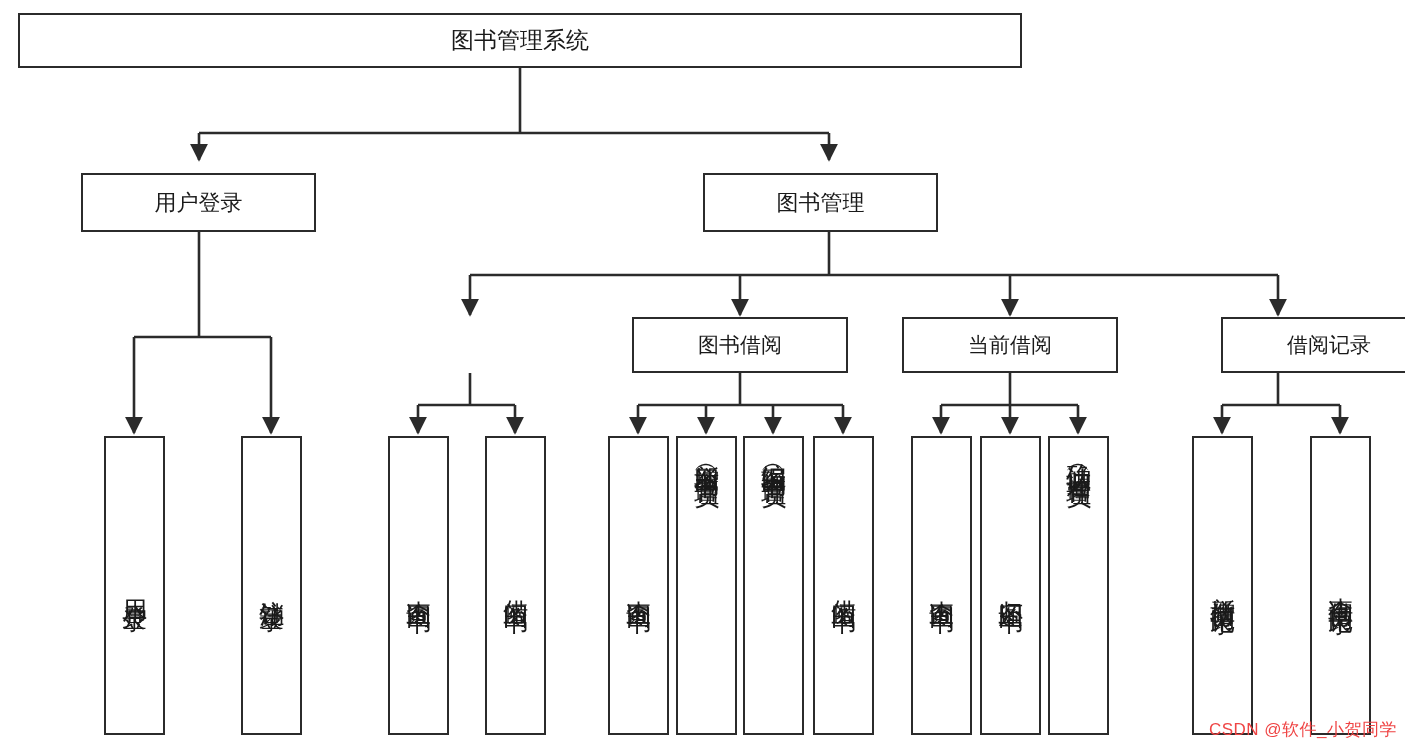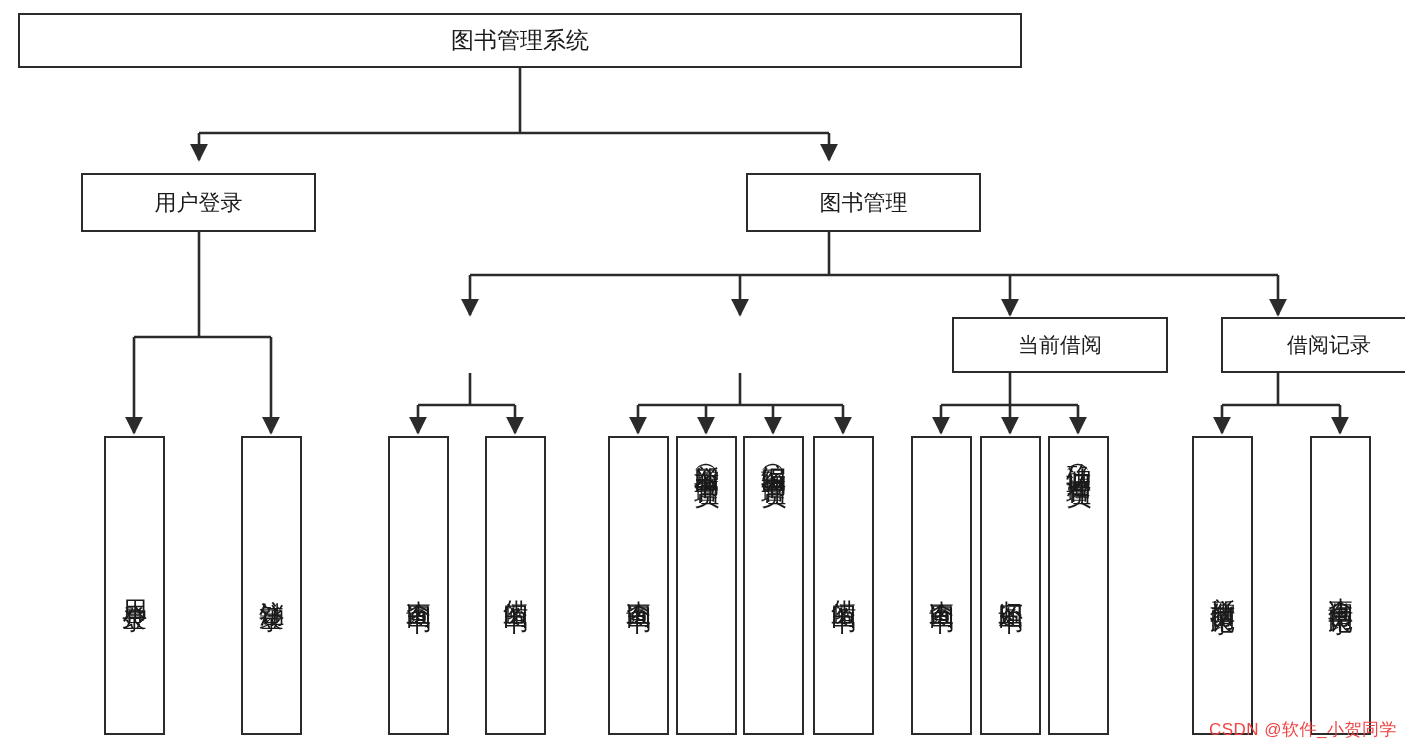--- a/index.html
+++ b/index.html
@@ -129,25 +129,28 @@
     </g>
   </svg>
 
   <div class="node node-root" style="left:18px; top:13px; width:1004px; height:55px;">
     <span class="label">图书管理系统</span>
   </div>
 
   <div class="node node-l2" style="left:81px; top:173px; width:235px; height:59px;">
     <span class="label">用户登录</span>
   </div>
-  <div class="node node-l2" style="left:746px; top:173px; width:235px; height:59px;align-items:center;">
+  <div class="node node-l2" style="left:703px; top:173px; width:235px; height:59px;align-items:center;">
     <span class="label">图书管理</span>
   </div>
 
-  <div class="node node-l3" style="left:952px; top:317px; width:216px; height:56px;justify-content:center;">
+  <div class="node node-l3" style="left:632px; top:317px; width:216px; height:56px;">
+    <span class="label">图书借阅</span>
+  </div>
+  <div class="node node-l3" style="left:902px; top:317px; width:216px; height:56px;justify-content:center;">
     <span class="label">当前借阅</span>
   </div>
   <div class="node node-l3" style="left:1221px; top:317px; width:216px; height:56px;">
     <span class="label">借阅记录</span>
   </div>
 
   <div class="node node-leaf center-v" style="left:104px; top:436px; width:61px; height:299px;">
     <span class="label">用户登录</span>
   </div>
   <div class="node node-leaf center-v" style="left:241px; top:436px; width:61px; height:299px;">

